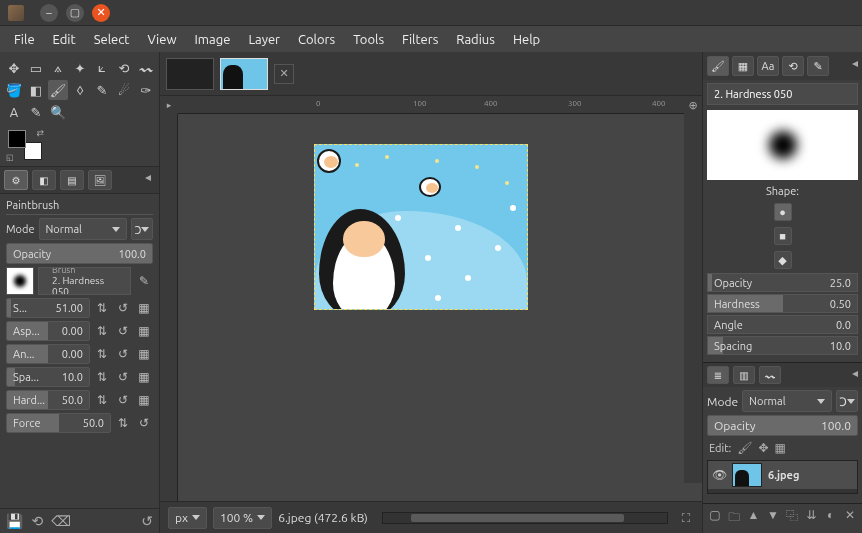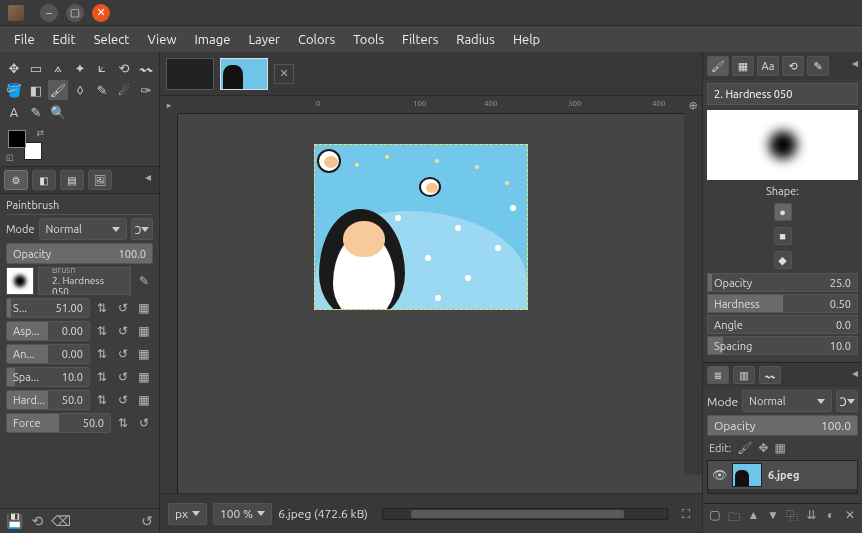--- a/index.html
+++ b/index.html
@@ -82,21 +82,21 @@
   .penguin-belly { position:absolute; left:18px; bottom:-8px; width:62px; height:84px; background:#fff; border-radius:50% 50% 40% 40% / 60% 60% 40% 40%; }
   .penguin-face { position:absolute; left:28px; bottom:52px; width:42px; height:36px; background:#f8c99a; border-radius:50% 50% 48% 48%; }
   .small-peng { position:absolute; border-radius:50%; background:#fff; border:2px solid #1a1a1a; }
   .small-peng.a { left:2px; top:4px; width:24px; height:24px; }
   .small-peng.a::after{ content:""; position:absolute; left:5px; top:5px; width:14px; height:12px; background:#f6c38f; border-radius:50%; }
   .small-peng.b { left:104px; top:32px; width:22px; height:20px; }
   .small-peng.b::after{ content:""; position:absolute; left:5px; top:4px; width:12px; height:10px; background:#f6c38f; border-radius:50%; }
   .snow { position:absolute; width:6px; height:6px; background:#fff; border-radius:50%; }
   .ydot { position:absolute; width:4px; height:4px; background:#f4e48b; border-radius:50%; }
   
-  .statusbar { height:40px; background:#383838; display:flex; align-items:center; padding:0 8px; gap:6px; border-top:1px solid #2a2a2a; font-size:12px; }
+  .statusbar { height:32px; background:#383838; display:flex; align-items:center; padding:0 8px; gap:6px; border-top:1px solid #2a2a2a; font-size:12px; }
   .statusbar .dd { height:22px; background:#4a4a4a; border:1px solid #555; padding:0 6px; display:flex; align-items:center; gap:4px; border-radius:2px; }
   .statusbar .scrolltrack { flex:1; height:12px; background:#333; border:1px solid #222; margin-left:8px; position:relative; }
   .statusbar .scrollthumb { position:absolute; left:10%; width:75%; top:1px; bottom:1px; background:#5a5a5a; border-radius:2px; }
   .statusbar .nav-icon { width:16px; text-align:center; color:#aaa; margin-left:4px; }
   
   
   .right-header-row { display:flex; gap:3px; padding:4px; background:#383838; }
   .right-header-row .tab { width:22px; height:20px; background:#4a4a4a; border:1px solid #555; border-radius:2px; display:flex; align-items:center; justify-content:center; font-size:11px; }
   .right-header-row .tab.active { background:#5a5a5a; }
   .brush-search { margin:3px 4px; height:22px; background:#4a4a4a; border:1px solid #555; display:flex; align-items:center; padding:0 6px; font-size:11px; color:#fff; }

